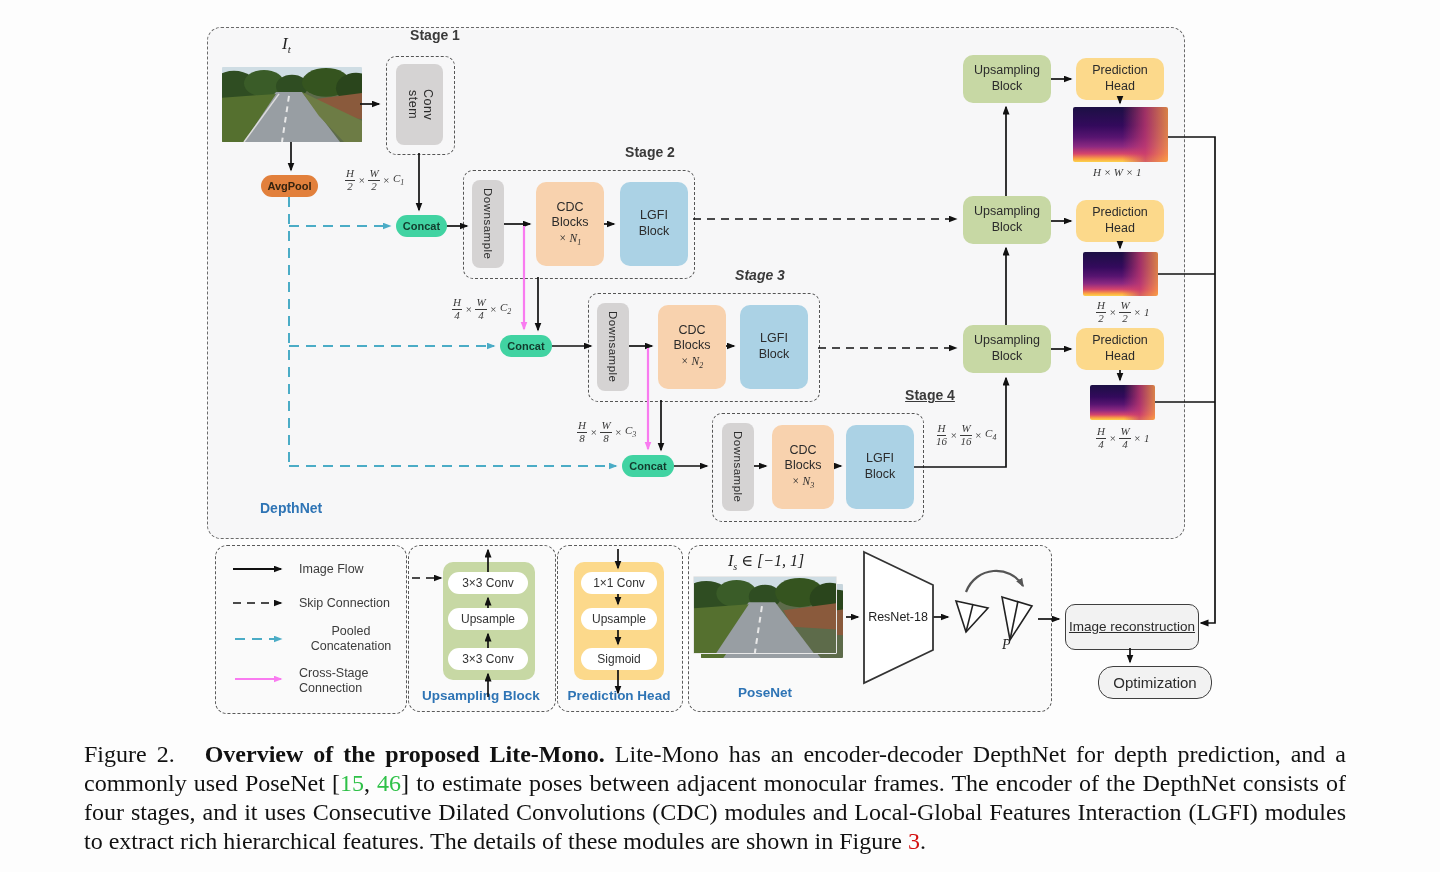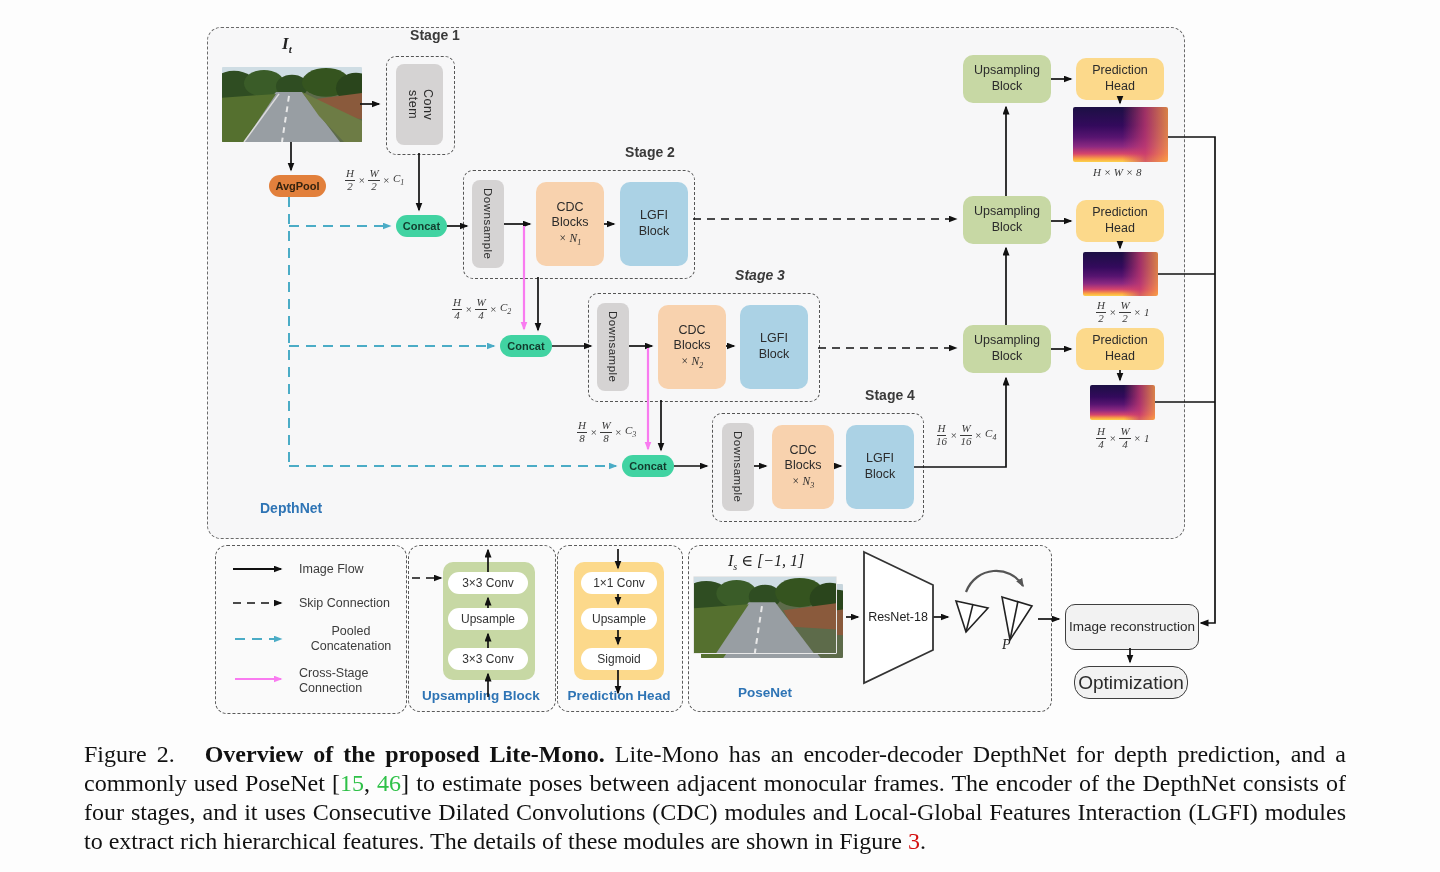--- a/index.html
+++ b/index.html
@@ -48,21 +48,21 @@
   .photo{border-radius:1px;overflow:hidden;}
 </style>
 </head>
 <body>
 
 <div id="page">
 
   <div class="abs outer-box" style="left:207px;top:27px;width:976px;height:510px;"></div>
   <div class="abs blue-label" style="left:248px;top:500px;font-size:14px;padding-left:12px;">DepthNet</div>
 
-  <div class="abs serif-it" style="left:282px;top:34px;font-size:17px;font-weight:bold;">
+  <div class="abs serif-it" style="left:282px;top:34px;font-size:17px;">
     <span>I</span><sub style="font-size:11px">t</sub>
   </div>
   <div class="abs photo" style="left:222px;top:67px;width:140px;height:75px;">
     <svg width="140" height="75" viewBox="0 0 140 78" preserveAspectRatio="none">
       <rect width="140" height="30" fill="#cfdde4"></rect>
       <rect y="24" width="140" height="54" fill="#5d6b4a"></rect>
       <ellipse cx="12" cy="22" rx="24" ry="18" fill="#2f4d22"></ellipse>
       <ellipse cx="42" cy="17" rx="20" ry="14" fill="#3a5c28"></ellipse>
       <ellipse cx="70" cy="20" rx="16" ry="12" fill="#2f4d22"></ellipse>
       <ellipse cx="104" cy="16" rx="24" ry="15" fill="#35541f"></ellipse>
@@ -78,21 +78,21 @@
 
   <div class="abs stage-title" style="left:400px;top:27px;width:70px;">Stage 1</div>
   <div class="abs stage-box" style="left:386px;top:56px;width:67px;height:97px;"></div>
   <div class="abs blk gray-blk vert two-line" style="left:396px;top:64px;width:47px;height:81px;border-radius:8px;">
     <span>
         <span style="display:block">Conv</span>
         <span style="display:block">stem</span>
       </span>
   </div>
 
-  <div class="abs pill-node avgpool" style="left:261px;top:175px;width:57px;height:22px;margin-left:8px;">AvgPool</div>
+  <div class="abs pill-node avgpool" style="left:261px;top:175px;width:57px;height:22px;">AvgPool</div>
   <div class="abs pill-node concat" style="left:396px;top:215px;width:51px;height:22px;">Concat</div>
   <div class="abs pill-node concat" style="left:500px;top:335px;width:52px;height:22px;">Concat</div>
   <div class="abs pill-node concat" style="left:622px;top:455px;width:52px;height:22px;">Concat</div>
 
   <div class="abs dim" style="left:345px;top:168px;">
     <span class="frac">
         <span class="fn">H</span>
         <span>2</span>
       </span>
     <span>×</span>
@@ -164,21 +164,21 @@
     <span><span style="display:block">CDC</span><span style="display:block">Blocks</span>
     <span class="mult"><span>×</span> <span>N</span><sub>2</sub></span></span>
   </div>
   <div class="abs blk blue-blk two-line" style="left:740px;top:305px;width:68px;height:84px;">
     <span>
         <span style="display:block">LGFI</span>
         <span style="display:block">Block</span>
       </span>
   </div>
 
-  <div class="abs stage-title" style="left:855px;top:387px;width:70px;">Stage 4</div>
+  <div class="abs stage-title" style="left:895px;top:387px;width:70px;text-decoration:underline;">Stage 4</div>
   <div class="abs stage-box" style="left:712px;top:413px;width:210px;height:107px;"></div>
   <div class="abs blk gray-blk vert" style="left:722px;top:423px;width:32px;height:88px;font-size:11.5px;border-radius:8px;">Downsample</div>
   <div class="abs blk peach-blk two-line" style="left:772px;top:425px;width:62px;height:84px;">
     <span><span style="display:block">CDC</span><span style="display:block">Blocks</span>
     <span class="mult"><span>×</span> <span>N</span><sub>3</sub></span></span>
   </div>
   <div class="abs blk blue-blk two-line" style="left:846px;top:425px;width:68px;height:84px;">
     <span>
         <span style="display:block">LGFI</span>
         <span style="display:block">Block</span>
@@ -187,21 +187,21 @@
 
   <div class="abs blk green-blk two-line" style="left:963px;top:55px;width:88px;height:48px;">Upsampling Block</div>
   <div class="abs blk green-blk two-line" style="left:963px;top:196px;width:88px;height:48px;">Upsampling Block</div>
   <div class="abs blk green-blk two-line" style="left:963px;top:325px;width:88px;height:48px;">Upsampling Block</div>
 
   <div class="abs blk yellow-blk two-line" style="left:1076px;top:58px;width:88px;height:42px;">Prediction Head</div>
   <div class="abs blk yellow-blk two-line" style="left:1076px;top:200px;width:88px;height:42px;">Prediction Head</div>
   <div class="abs blk yellow-blk two-line" style="left:1076px;top:328px;width:88px;height:42px;">Prediction Head</div>
 
   <div class="abs depth-map" style="left:1073px;top:107px;width:95px;height:55px;"></div>
-  <div class="abs dim" style="left:1093px;top:166px;font-size:11px;">H × W × 8</div>
+  <div class="abs dim" style="left:1093px;top:166px;font-size:11px;">H × W × 1</div>
   <div class="abs depth-map" style="left:1083px;top:252px;width:75px;height:44px;"></div>
   <div class="abs dim" style="left:1096px;top:300px;">
     <span class="frac">
         <span class="fn">H</span>
         <span>2</span>
       </span>
     <span>×</span>
     <span class="frac">
         <span class="fn">W</span>
         <span>2</span>
@@ -273,22 +273,22 @@
       <polygon points="88,34 140,27 140,54 97,51" fill="#8a5a3c"></polygon>
         <polygon points="54,26 80,26 118,78 14,78" fill="#989ea3"></polygon>
       <polygon points="0,32 54,28 22,78 0,78" fill="#55702f"></polygon>
       <line x1="67" y1="30" x2="60" y2="78" stroke="#e8e8e8" stroke-width="2" stroke-dasharray="6,5"></line>
     </svg>
   </div>
   <div class="abs" style="left:866px;top:610px;width:64px;text-align:center;font-size:12.5px;color:#222;z-index:12;">ResNet-18</div>
   <div class="abs serif-it" style="left:1002px;top:637px;font-size:14px;">P</div>
   <div class="abs blue-label" style="left:738px;top:685px;">PoseNet</div>
 
-  <div class="abs blk" style="left:1065px;top:604px;width:132px;height:44px;background:#f2f2f2;border:1.6px solid #3f3f3f;border-radius:10px;font-size:13.5px;line-height:1.25;">Image reconstruction</div>
-  <div class="abs blk" style="left:1074px;top:666px;width:112px;height:31px;background:#f2f2f2;border:1.6px solid #3f3f3f;border-radius:15px;font-size:19px;">Optimization</div>
+  <div class="abs blk" style="left:1065px;top:604px;width:132px;height:44px;background:#f2f2f2;border:1.6px solid #3f3f3f;border-radius:10px;font-size:13.5px;line-height:1.25;text-decoration:underline;">Image reconstruction</div>
+  <div class="abs blk" style="left:1098px;top:666px;width:112px;height:31px;background:#f2f2f2;border:1.6px solid #3f3f3f;border-radius:15px;font-size:15px;">Optimization</div>
 
   <svg class="overlay" width="1440" height="872" viewBox="0 0 1440 872">
     <defs>
       <marker id="mB" markerWidth="9" markerHeight="8" refX="7.5" refY="3.5" orient="auto" markerUnits="userSpaceOnUse">
           <path d="M0,0 L9,3.5 L0,7 Z" fill="#111"></path>
         </marker>
       <marker id="mC" markerWidth="9" markerHeight="8" refX="7.5" refY="3.5" orient="auto" markerUnits="userSpaceOnUse">
           <path d="M0,0 L9,3.5 L0,7 Z" fill="#4bacc6"></path>
         </marker>
       <marker id="mM" markerWidth="9" markerHeight="8" refX="7.5" refY="3.5" orient="auto" markerUnits="userSpaceOnUse">

